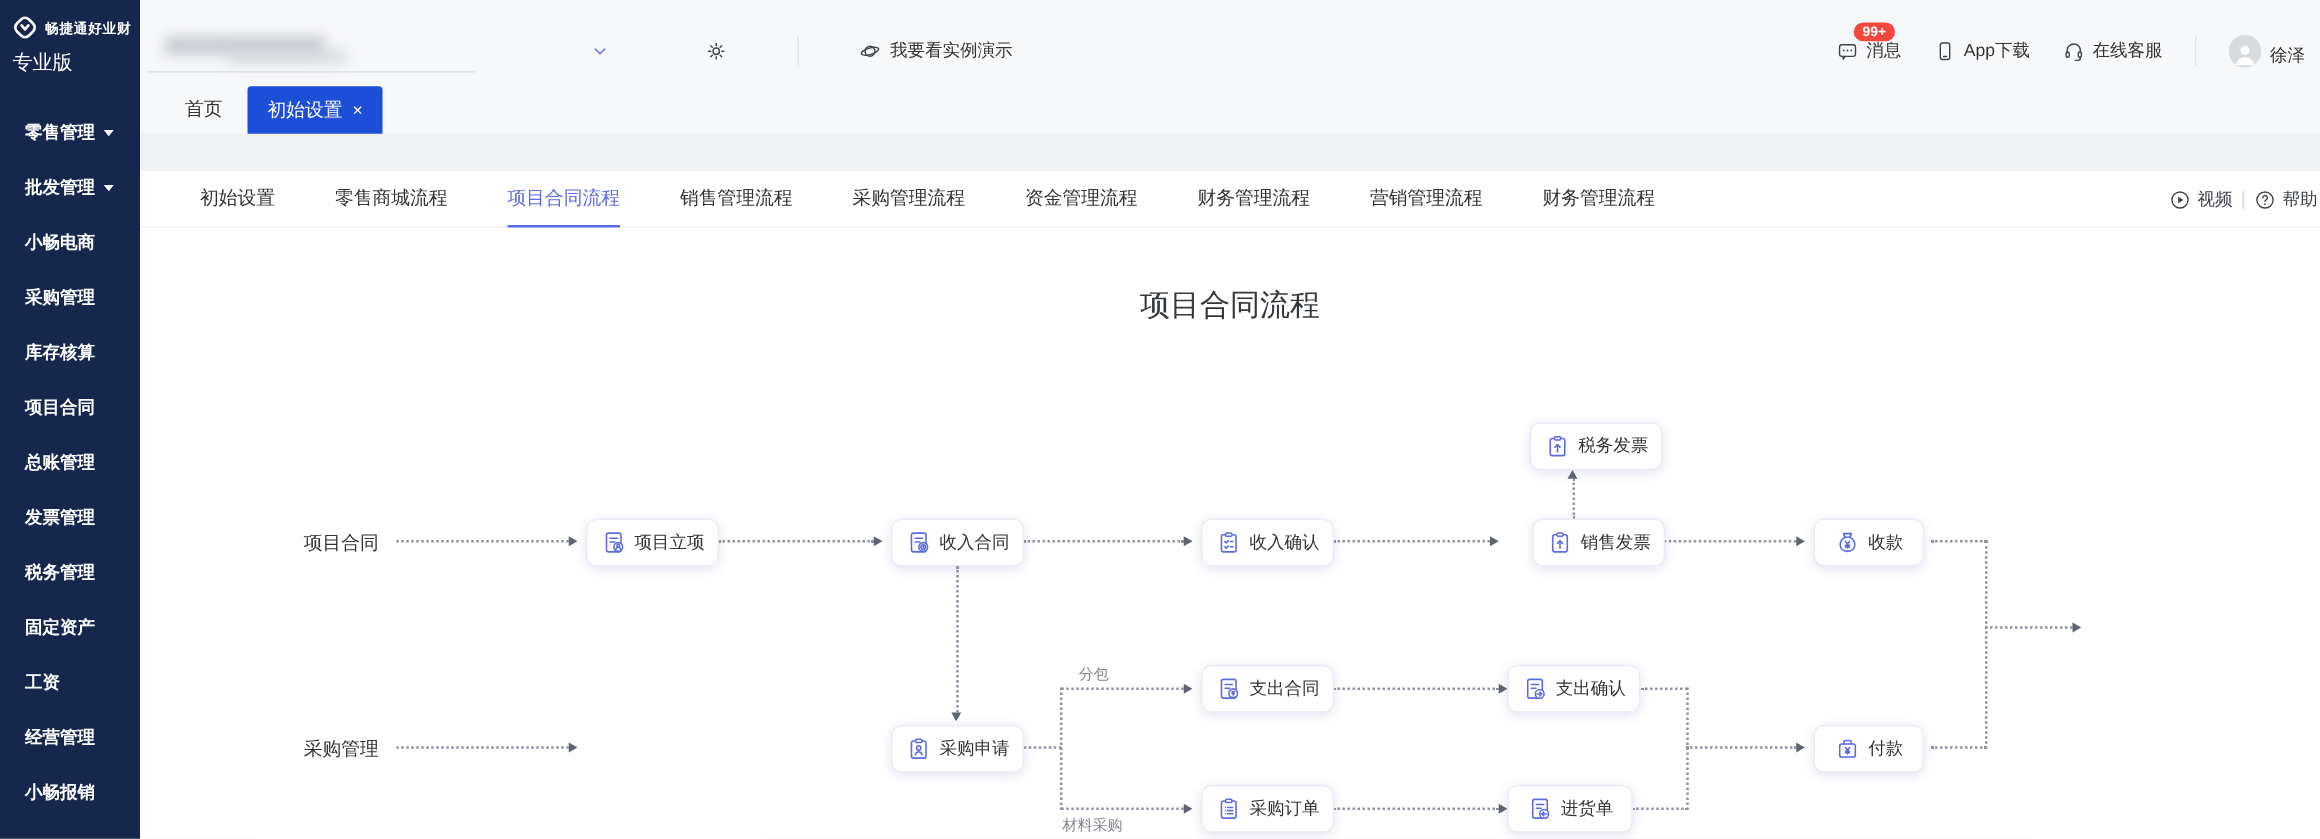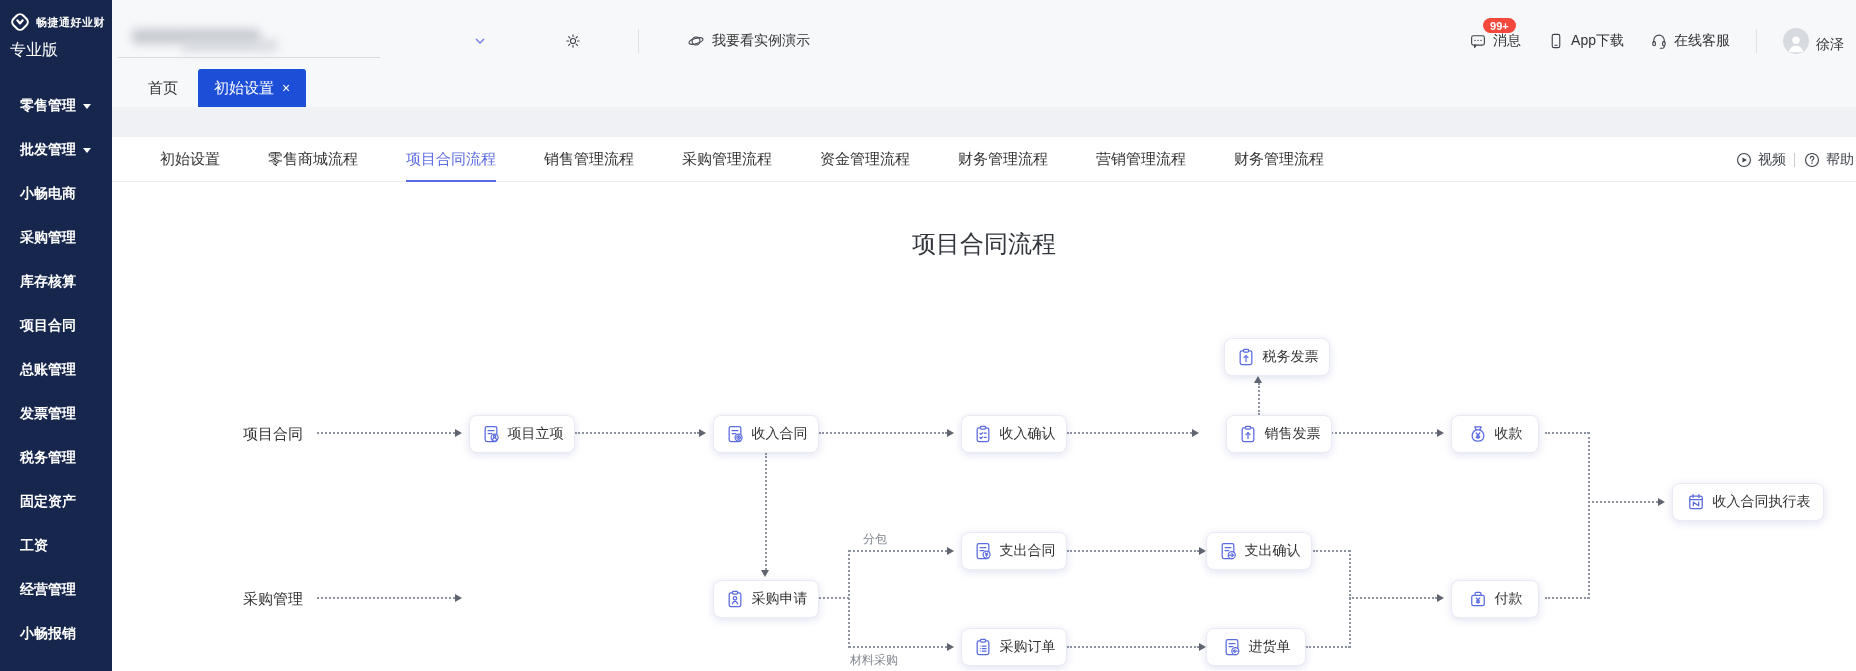--- a/index.html
+++ b/index.html
@@ -368,24 +368,14 @@
       <svg class="nico" viewBox="0 0 24 24">
           <rect x="4.5" y="7.5" width="15" height="12.5" rx="2"></rect>
           <path d="M8.5 7.5v-2A1.5 1.5 0 0 1 10 4h4a1.5 1.5 0 0 1 1.5 1.5v2"></path>
           <path d="M10 10.8l2 2.4 2-2.4"></path>
           <line x1="12" y1="13.2" x2="12" y2="17"></line>
           <line x1="10.2" y1="14.3" x2="13.8" y2="14.3"></line>
           <line x1="10.2" y1="15.9" x2="13.8" y2="15.9"></line>
         </svg>
       <span>付款</span>
     </div>
-    <div class="node" style="left:1560px;top:301px;width:152px">
-      <svg class="nico" viewBox="0 0 24 24">
-          <rect x="4.5" y="5" width="15" height="15" rx="2"></rect>
-          <line x1="8.5" y1="3.2" x2="8.5" y2="6.5"></line>
-          <line x1="15.5" y1="3.2" x2="15.5" y2="6.5"></line>
-          <line x1="4.5" y1="9" x2="19.5" y2="9"></line>
-          <path d="M8.8 16.6v-4.4l6.4 4.4v-4.4"></path>
-        </svg>
-      <span>收入合同执行表</span>
-    </div>
   </div>
 </div>
 
 </body></html>

